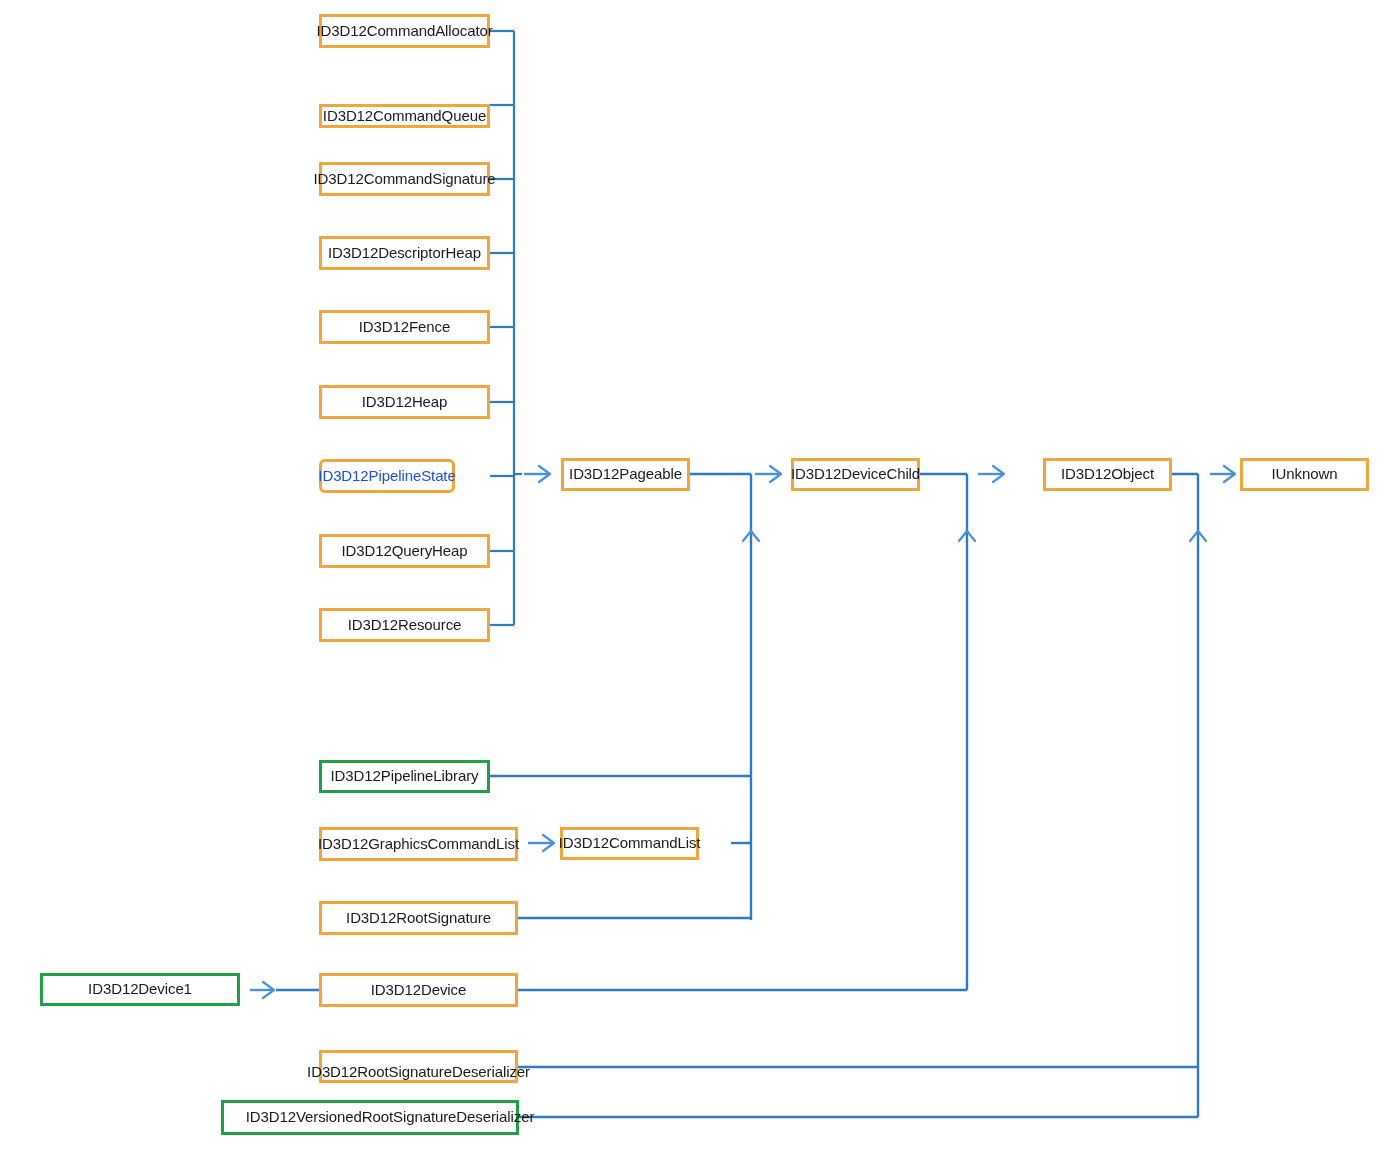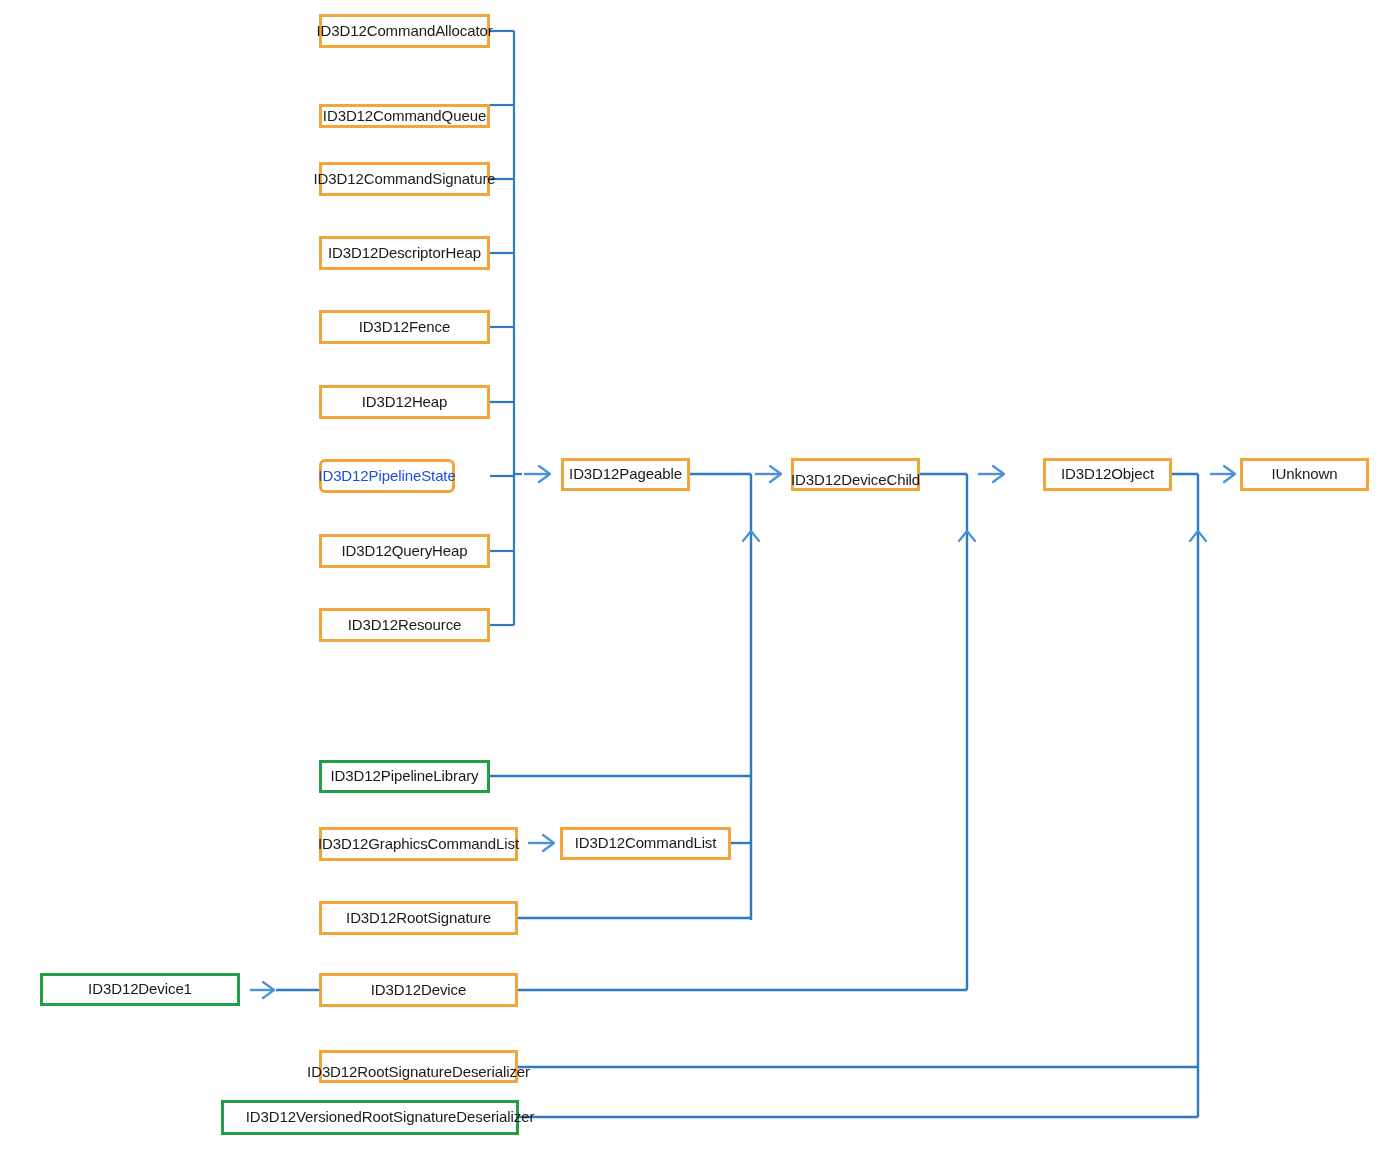--- a/index.html
+++ b/index.html
@@ -168,36 +168,36 @@
       </div>
       <div class="node" style="left: 319px; top: 534px; width: 171px; height: 34px; border-color: rgb(242, 165, 58); color: rgb(26, 26, 26);">
         <span class="label">ID3D12QueryHeap</span>
       </div>
       <div class="node" style="left: 319px; top: 608px; width: 171px; height: 34px; border-color: rgb(242, 165, 58); color: rgb(26, 26, 26);">
         <span class="label">ID3D12Resource</span>
       </div>
       <div class="node" style="left: 561px; top: 458px; width: 129px; height: 33px; border-color: rgb(242, 165, 58); color: rgb(26, 26, 26);">
         <span class="label">ID3D12Pageable</span>
       </div>
-      <div class="node" style="left: 791px; top: 458px; width: 129px; height: 33px; border-color: rgb(242, 165, 58); color: rgb(26, 26, 26); align-items: flex-end;">
+      <div class="node" style="left: 791px; top: 458px; width: 129px; height: 33px; border-color: rgb(242, 165, 58); color: rgb(26, 26, 26);">
         <span class="label">ID3D12DeviceChild</span>
       </div>
       <div class="node" style="left: 1013px; top: 458px; width: 129px; height: 33px; border-color: rgb(242, 165, 58); color: rgb(26, 26, 26); margin-left: 30px;">
         <span class="label">ID3D12Object</span>
       </div>
       <div class="node" style="left: 1240px; top: 458px; width: 129px; height: 33px; border-color: rgb(242, 165, 58); color: rgb(26, 26, 26);">
         <span class="label">IUnknown</span>
       </div>
       <div class="node green" style="left: 319px; top: 760px; width: 171px; height: 33px; border-color: rgb(31, 160, 70); color: rgb(26, 26, 26);">
         <span class="label">ID3D12PipelineLibrary</span>
       </div>
       <div class="node" style="left: 319px; top: 827px; width: 199px; height: 34px; border-color: rgb(242, 165, 58); color: rgb(26, 26, 26);">
         <span class="label">ID3D12GraphicsCommandList</span>
       </div>
-      <div class="node" style="left: 560px; top: 827px; width: 171px; height: 33px; border-color: rgb(242, 165, 58); color: rgb(26, 26, 26);">
+      <div class="node" style="left: 560px; top: 827px; width: 139px; height: 33px; border-color: rgb(242, 165, 58); color: rgb(26, 26, 26);">
         <span class="label">ID3D12CommandList</span>
       </div>
       <div class="node" style="left: 319px; top: 901px; width: 199px; height: 34px; border-color: rgb(242, 165, 58); color: rgb(26, 26, 26);">
         <span class="label">ID3D12RootSignature</span>
       </div>
       <div class="node green" style="left: 40px; top: 973px; width: 200px; height: 33px; border-color: rgb(31, 160, 70); color: rgb(26, 26, 26);">
         <span class="label">ID3D12Device1</span>
       </div>
       <div class="node" style="left: 319px; top: 973px; width: 199px; height: 34px; border-color: rgb(242, 165, 58); color: rgb(26, 26, 26);">
         <span class="label">ID3D12Device</span>

